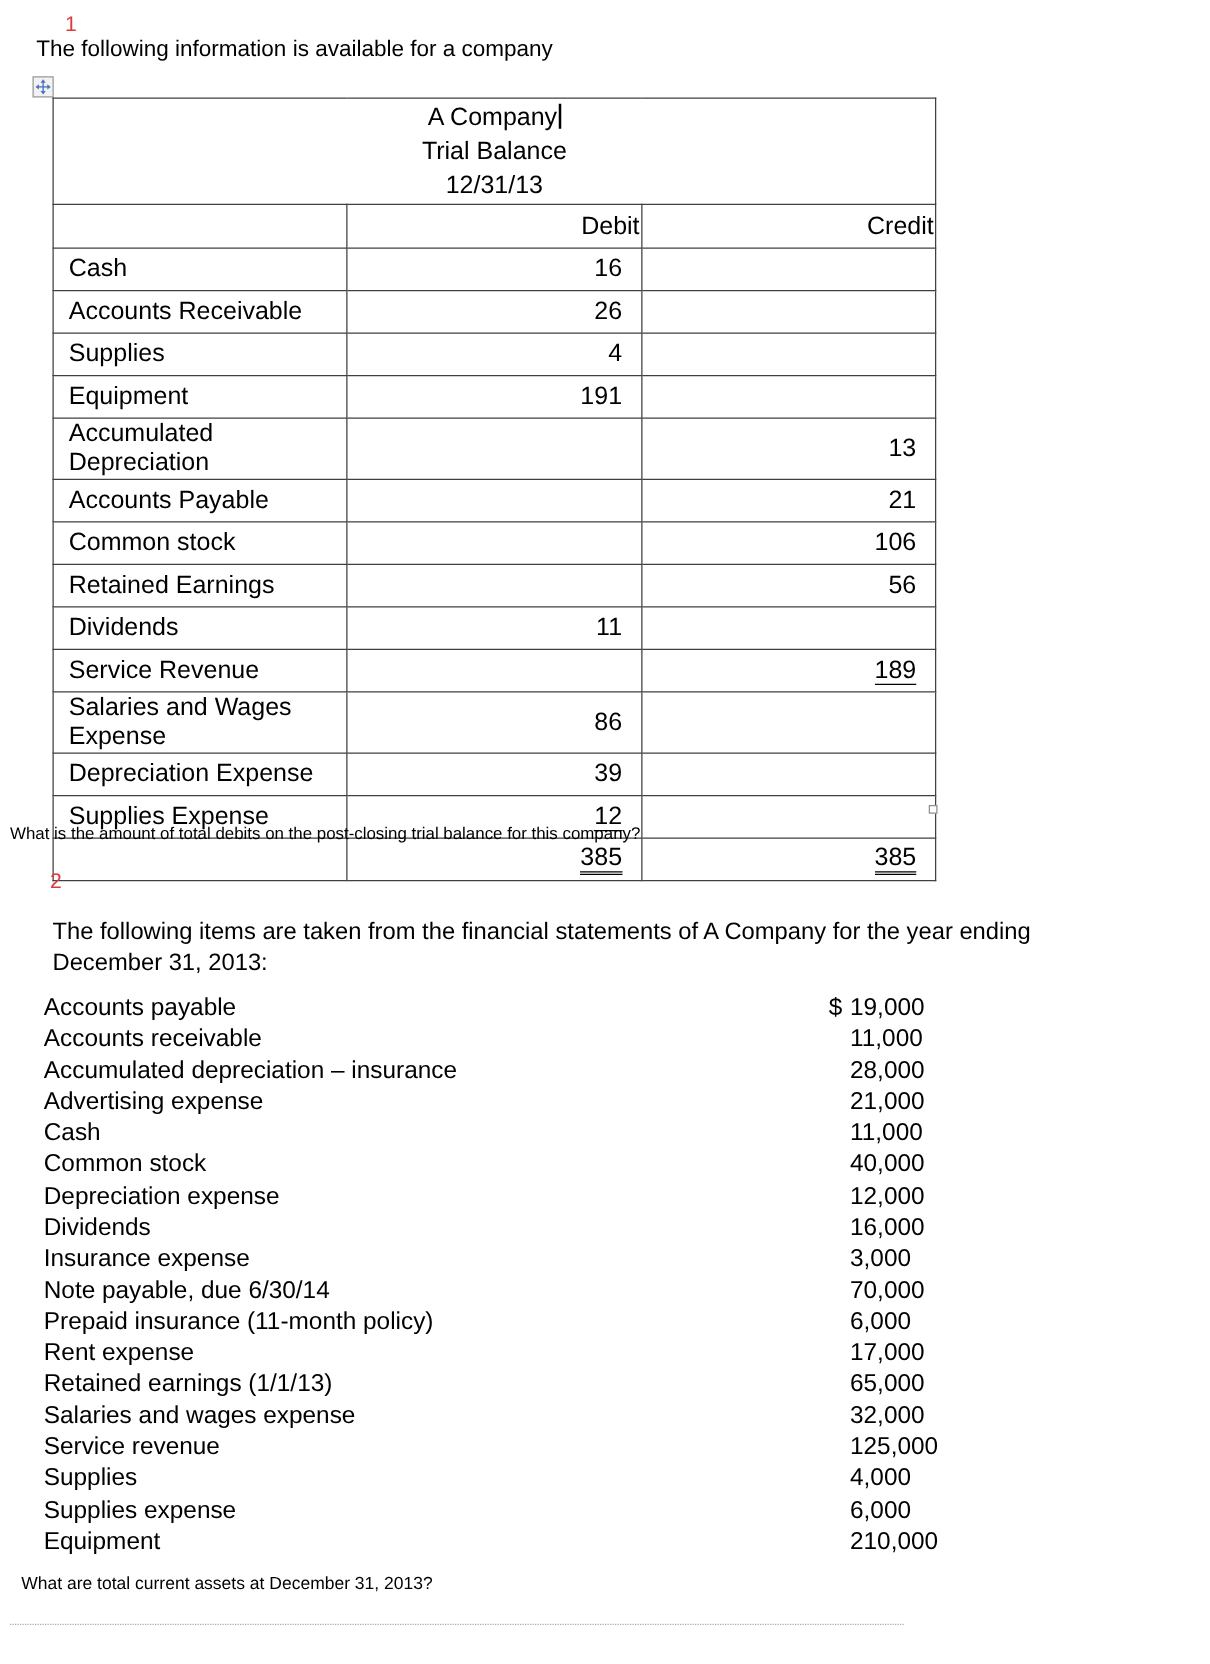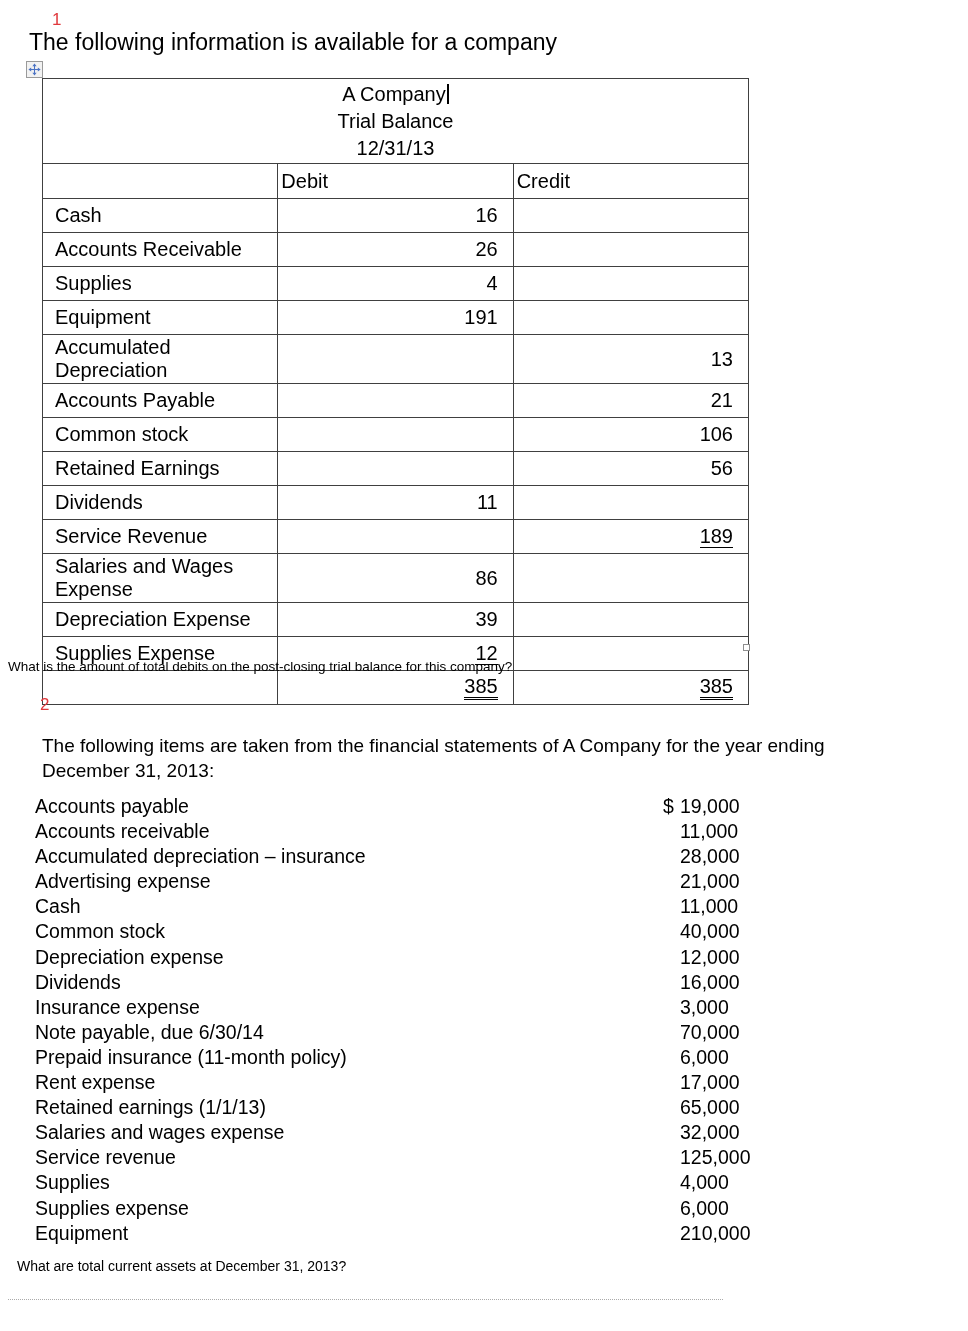--- a/index.html
+++ b/index.html
@@ -5,33 +5,33 @@
   html,body{margin:0;padding:0;background:#fff;}
   .page{
     position:relative;width:968px;height:1331px;background:#fff;
     font-family:"Liberation Sans","DejaVu Sans",sans-serif;color:#000;overflow:hidden;
   }
   
   .qnum{position:absolute;font-size:17px;color:var(--accent-red,#e0383c);}
   #qnum1{left:52px;top:10px;}
   #qnum2{left:40px;top:695px;}
   
-  #s1-intro{position:absolute;left:29px;top:29px;font-size:23px;}
+  #s1-intro{position:absolute;left:29px;top:29px;font-size:18px;}
   #s2-intro{position:absolute;left:42px;top:733px;width:850px;font-size:19px;line-height:25px;}
   
   .move-handle{
     position:absolute;left:26px;top:61px;width:17px;height:17px;box-sizing:border-box;
     border:1px solid #9a9a9a;background:#f2f2f2;display:flex;align-items:center;justify-content:center;
   }
   
   .tb-wrap{position:absolute;left:42px;top:78px;}
   table.tb{border-collapse:collapse;table-layout:fixed;width:707px;font-size:20px;}
   table.tb td{border:1px solid #404040;overflow:hidden;}
   td.titlecell{height:82px;text-align:center;line-height:27px;padding:1px 15px;}
-  .colhead td{height:32px;padding-left:3px;}
+  .colhead td{height:32px;padding-left:3px;text-align:right;}
   td.acct{width:403px;height:31px;padding-left:12px;}
   td.num{width:152px;height:31px;text-align:right;padding-right:15px;}
   .val{display:inline-block;line-height:22px;}
   .u1{border-bottom:1px solid #000;}
   .u2{border-bottom:3px double #000;}
   .caret{display:inline-block;width:2px;height:20px;background:#000;vertical-align:-3px;margin-left:1px;}
   
   .resize-handle{
     position:absolute;left:743px;top:644px;width:7px;height:7px;box-sizing:border-box;
     border:1px solid #8f8f8f;background:#fff;

